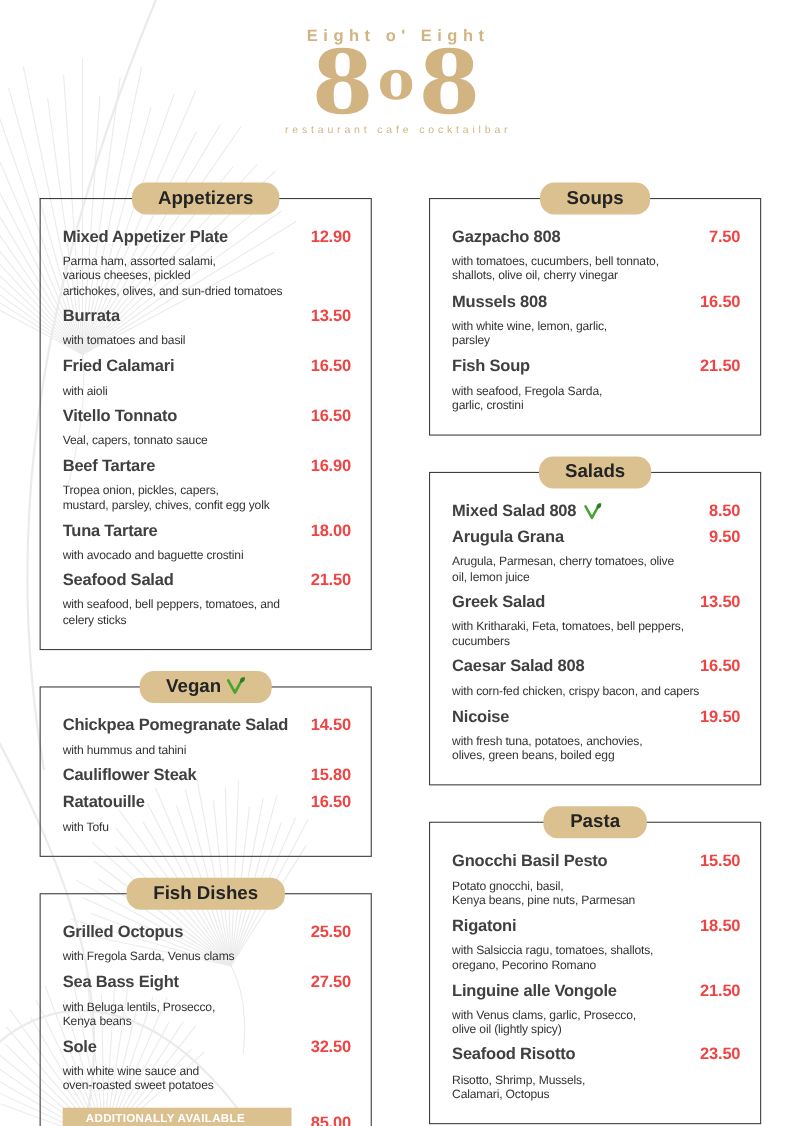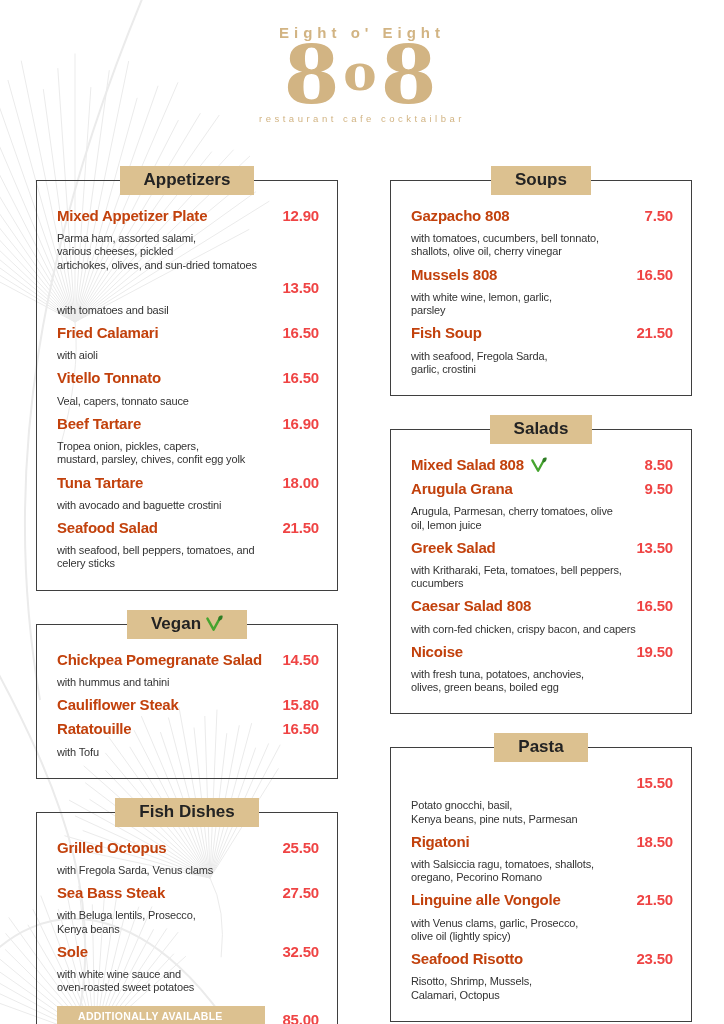--- a/index.html
+++ b/index.html
@@ -18,31 +18,31 @@
   .brand-tagline { font-size:9.5px; letter-spacing:3.5px; margin-top:0px; }
   
   .columns { position:absolute; top:166px; left:36px; width:656px; display:flex; gap:52px; z-index:1; }
   .col { width:302px; flex:0 0 302px; }
   
   .menu-section { margin-bottom:19px; }
   .band {
     position:relative; z-index:2; width:fit-content; margin:0 auto -15px auto;
     background:var(--accent,#dcc190); color:#232323;
     font-size:17px; font-weight:bold; padding:4px 24px 5px 24px;
-    display:flex; align-items:center; gap:4px;
+    display:flex; align-items:center; gap:4px;border-radius:13px;
   }
   .box {
     border:1px solid #3f3f3f; background:transparent;
     padding:26px 14px 12px 20px; box-sizing:border-box;
   }
   
   .item { display:grid; grid-template-columns:1fr 54px; column-gap:4px; margin-bottom:7px; }
   .item-name {
     grid-column:1; font-size:15px; font-weight:bold; letter-spacing:-0.2px;
-    color:#c2410c; white-space:pre-line; line-height:1.15;
+    color:#404040; white-space:pre-line; line-height:1.15;
     display:inline-flex; align-items:flex-start; gap:6px;
   }
   .item-name .vegan-icon { margin-top:1px; }
   .item-price {
     grid-column:2; text-align:right; font-size:15px; font-weight:bold;
     color:#ef4444; align-self:start; padding-right:4px; letter-spacing:-0.2px;
   }
   .item-desc {
     grid-column:1 / -1; font-size:11px; letter-spacing:-0.15px; color:#333333;
     line-height:1.2; white-space:pre-line; margin-top:8px;
@@ -179,20 +179,24 @@
       
     </span>
 
     <span class="item-price">12.90</span>
     <span class="item-desc">Parma ham, assorted salami,
 various cheeses, pickled
 artichokes, olives, and sun-dried tomatoes</span>
   </div>
 
   <div class="item">
+    <span class="item-name">
+      <span class="item-name-text">Burrata</span>
+      
+    </span>
 
     <span class="item-price">13.50</span>
     <span class="item-desc">with tomatoes and basil</span>
   </div>
 
   <div class="item">
     <span class="item-name">
       <span class="item-name-text">Fried Calamari</span>
       
     </span>
@@ -296,21 +300,21 @@
       <span class="item-name-text">Grilled Octopus</span>
       
     </span>
 
     <span class="item-price">25.50</span>
     <span class="item-desc">with Fregola Sarda, Venus clams</span>
   </div>
 
   <div class="item">
     <span class="item-name">
-      <span class="item-name-text">Sea Bass Steak</span>
+      <span class="item-name-text">Sea Bass Eight</span>
       
     </span>
 
     <span class="item-price">27.50</span>
     <span class="item-desc">with Beluga lentils, Prosecco,
 Kenya beans</span>
   </div>
 
   <div class="item">
     <span class="item-name">
@@ -438,20 +442,24 @@
 </div>
   </section>
 
   <section class="menu-section">
     <div class="band">
       <span class="band-label">Pasta</span>
 
     </div>
     <div class="box">
   <div class="item">
+    <span class="item-name">
+      <span class="item-name-text">Gnocchi Basil Pesto</span>
+      
+    </span>
 
     <span class="item-price">15.50</span>
     <span class="item-desc">Potato gnocchi, basil,
 Kenya beans, pine nuts, Parmesan</span>
   </div>
 
   <div class="item">
     <span class="item-name">
       <span class="item-name-text">Rigatoni</span>
       

